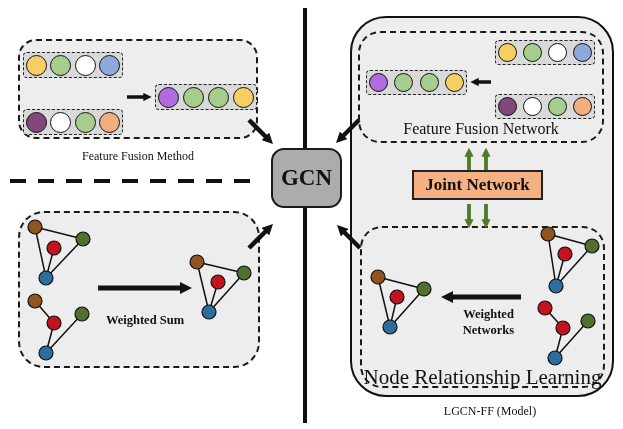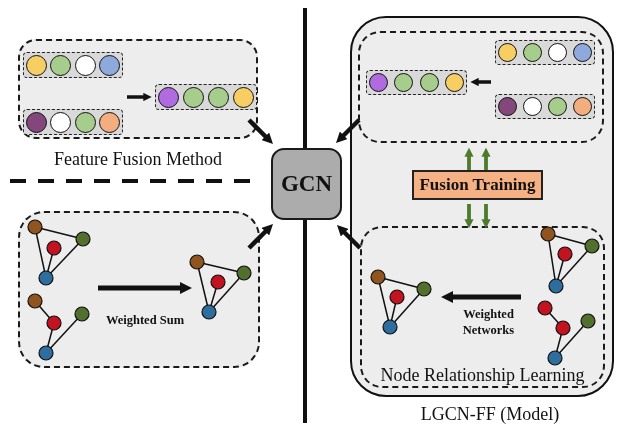--- a/index.html
+++ b/index.html
@@ -8,22 +8,22 @@
   .panel{position:absolute;background:#EDEDED;box-sizing:border-box;}
   .panel.dashed{border:2px dashed #1a1a1a;}
   .panel.solid{border:2.5px solid #111;}
   .rowrect{position:absolute;background:#D9D9D9;border:1.5px dashed #222;border-radius:4px;
            box-sizing:border-box;display:flex;align-items:center;justify-content:space-between;
            padding:1px 2px;}
   .circle{display:inline-block;border:1.4px solid #111;border-radius:50%;box-sizing:border-box;}
   .sz21 .circle{width:21px;height:21px;}
   .sz19 .circle{width:19px;height:19px;}
   .label{position:absolute;text-align:center;white-space:nowrap;}
-  .lb18{font-size:18px;}
-  .lb17{font-size:18px;}
+  .lb18{font-size:12px;}
+  .lb17{font-size:21px;}
   .lb16{font-size:16px;}
   .lbsm{font-size:12.5px;font-weight:bold;line-height:16px;}
   .vline{position:absolute;background:#111;}
   .divider{position:absolute;background:repeating-linear-gradient(90deg,#111 0 16px,transparent 16px 28px);}
   .gcnbox{position:absolute;background:#ACACAC;border:2px solid #1a1a1a;border-radius:13px;
           box-sizing:border-box;display:flex;align-items:center;justify-content:center;
           font-weight:bold;font-size:23px;}
   .jtbox{position:absolute;background:#F5B183;border:2px solid #222;box-sizing:border-box;
          display:flex;align-items:center;justify-content:center;font-weight:bold;font-size:17px;}
   svg.overlay{position:absolute;left:0;top:0;width:623px;height:429px;pointer-events:none;}
@@ -53,21 +53,21 @@
       <span class="circle" style="background: rgb(246, 206, 99);"></span>
     </div>
   <div class="label lb18" style="left:18px;top:149px;width:240px;">Feature Fusion Method</div>
 
   <div class="divider" style="left:10px;top:179px;width:252px;height:4px;"></div>
 
   <div class="panel dashed" style="left:18px;top:211px;width:242px;height:157px;border-radius:26px;"></div>
   <div class="label lbsm" style="left:95px;top:298px;width:100px;margin-top:14px;">Weighted Sum</div>
 
   <div class="vline" style="left:303px;top:8px;width:4px;height:415px;"></div>
-  <div class="gcnbox" style="left:271px;top:148px;width:71px;height:72px;">GCN</div>
+  <div class="gcnbox" style="left:271px;top:148px;width:71px;height:60px;">GCN</div>
 
   <div class="panel solid" style="left:350px;top:16px;width:264px;height:381px;border-radius:36px;"></div>
   <div class="panel dashed" style="left:358px;top:31px;width:246px;height:112px;border-radius:22px;background:transparent;"></div>
   <div class="rowrect sz19" style="left:495px;top:40px;width:100px;height:25px;">
       <span class="circle" style="background: rgb(246, 206, 99);"></span>
       <span class="circle" style="background: rgb(166, 205, 140);"></span>
       <span class="circle" style="background: rgb(255, 255, 255);"></span>
       <span class="circle" style="background: rgb(142, 169, 219);"></span>
     </div>
   <div class="rowrect sz19" style="left:495px;top:94px;width:100px;height:25px;">
@@ -75,22 +75,23 @@
       <span class="circle" style="background: rgb(255, 255, 255);"></span>
       <span class="circle" style="background: rgb(166, 205, 140);"></span>
       <span class="circle" style="background: rgb(242, 174, 126);"></span>
     </div>
   <div class="rowrect sz19" style="left:366px;top:70px;width:101px;height:25px;">
       <span class="circle" style="background: rgb(177, 107, 224);"></span>
       <span class="circle" style="background: rgb(166, 205, 140);"></span>
       <span class="circle" style="background: rgb(166, 205, 140);"></span>
       <span class="circle" style="background: rgb(246, 206, 99);"></span>
     </div>
+  <div class="label lb16" style="left:360px;top:120px;width:242px;">Feature Fusion Network</div>
 
-  <div class="jtbox" style="left:412px;top:170px;width:131px;height:30px;">Fusion Training</div>
+  <div class="jtbox" style="left:412px;top:170px;width:131px;height:30px;">Joint Network</div>
 
   <div class="panel dashed" style="left:360px;top:226px;width:245px;height:162px;border-radius:22px;background:transparent;"></div>
   <div class="label lbsm" style="left:440px;top:306px;width:97px;">
     <span>Weighted</span><br>
     <span>Networks</span>
   </div>
   <div class="label lb17" style="left:360px;top:365px;width:245px;">Node Relationship Learning</div>
   <div class="label lb18" style="left:380px;top:404px;width:220px;">LGCN-FF (Model)</div>
 
   <svg class="overlay" viewBox="0 0 623 429">

